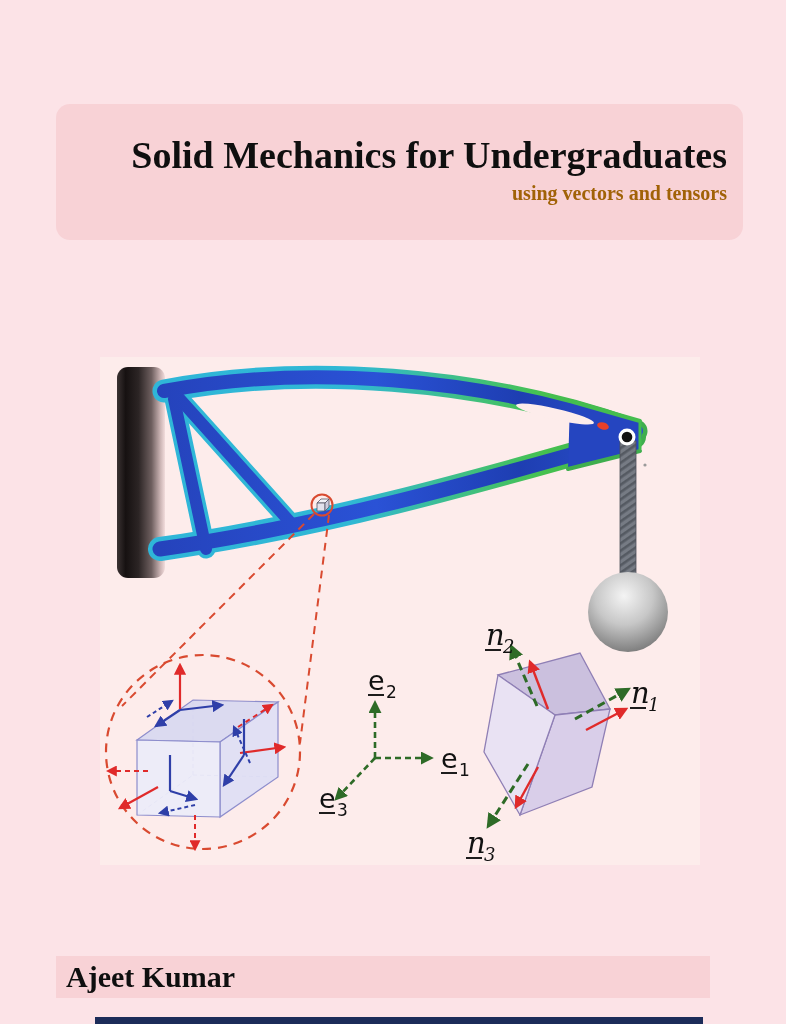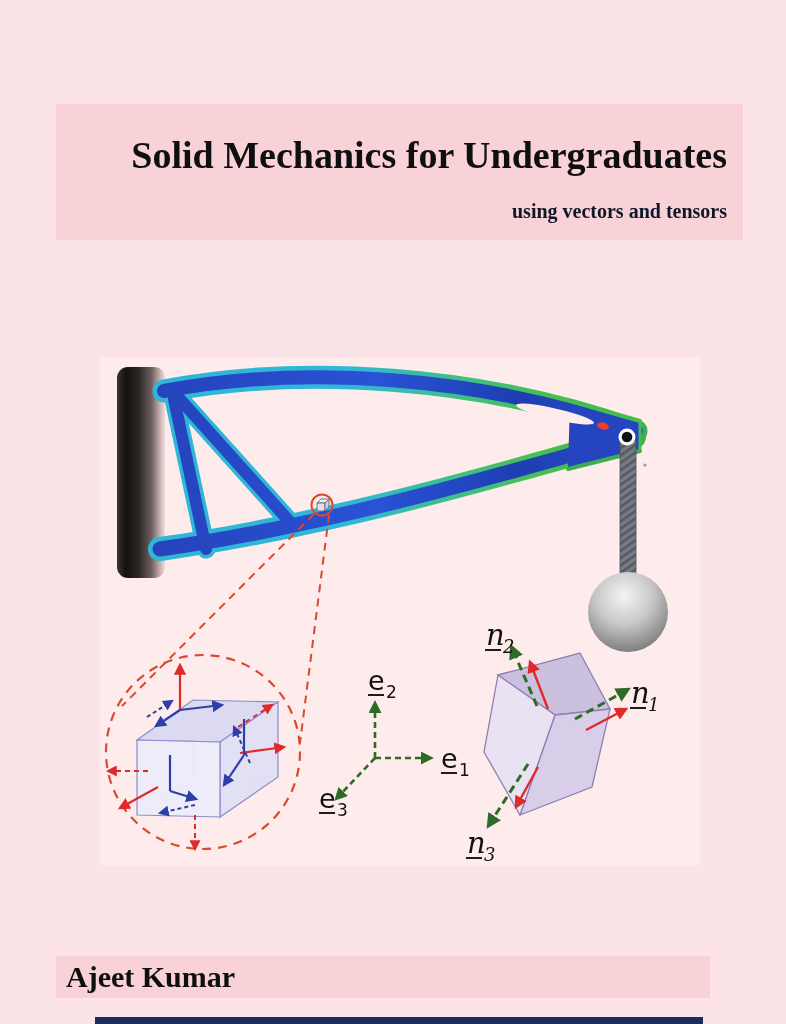--- a/index.html
+++ b/index.html
@@ -1,21 +1,21 @@
 <!DOCTYPE html>
 <html><head>
 <meta charset="utf-8">
 <style>
   html,body{margin:0;padding:0;background:#fce3e7;}
   .page{position:relative;width:786px;height:1024px;background:#fce3e7;overflow:hidden;
         font-family:"Liberation Serif",serif;}
   .title-band{position:absolute;left:56px;top:104px;width:687px;height:136px;
-        background:#f8d2d6;box-sizing:border-box;padding:30px 16px 0 0;text-align:right;}
+        background:#f8d2d6;box-sizing:border-box;padding:30px 16px 0 0;text-align:right;border-radius:14px;}
   .title{font-size:38px;font-weight:bold;color:#0f0f0f;line-height:1.12;}
-  .subtitle{font-size:20px;font-weight:bold;color:#0f172a;margin-top:23px;}
+  .subtitle{font-size:20px;font-weight:bold;color:#a16207;margin-top:5px;}
   .figure-panel{position:absolute;left:100px;top:357px;width:600px;height:508px;background:#fdeceb;}
   .author-band{position:absolute;left:56px;top:956px;width:654px;height:42px;background:#f8d2d6;}
   .author{font-size:30px;font-weight:bold;color:#0f0f0f;line-height:42px;padding-left:10px;}
   .bottom-strip{position:absolute;left:95px;top:1017px;width:608px;height:7px;background:#1c2c59;}
 
   
   .eb{font-family:"DejaVu Sans",sans-serif;font-size:27px;fill:#111;}
   .es{font-family:"DejaVu Sans",sans-serif;font-size:17px;fill:#111;}
   .nb{font-family:"DejaVu Serif",serif;font-style:italic;font-size:29px;fill:#111;}
   .ns{font-family:"DejaVu Serif",serif;font-style:italic;font-size:18px;fill:#111;}

